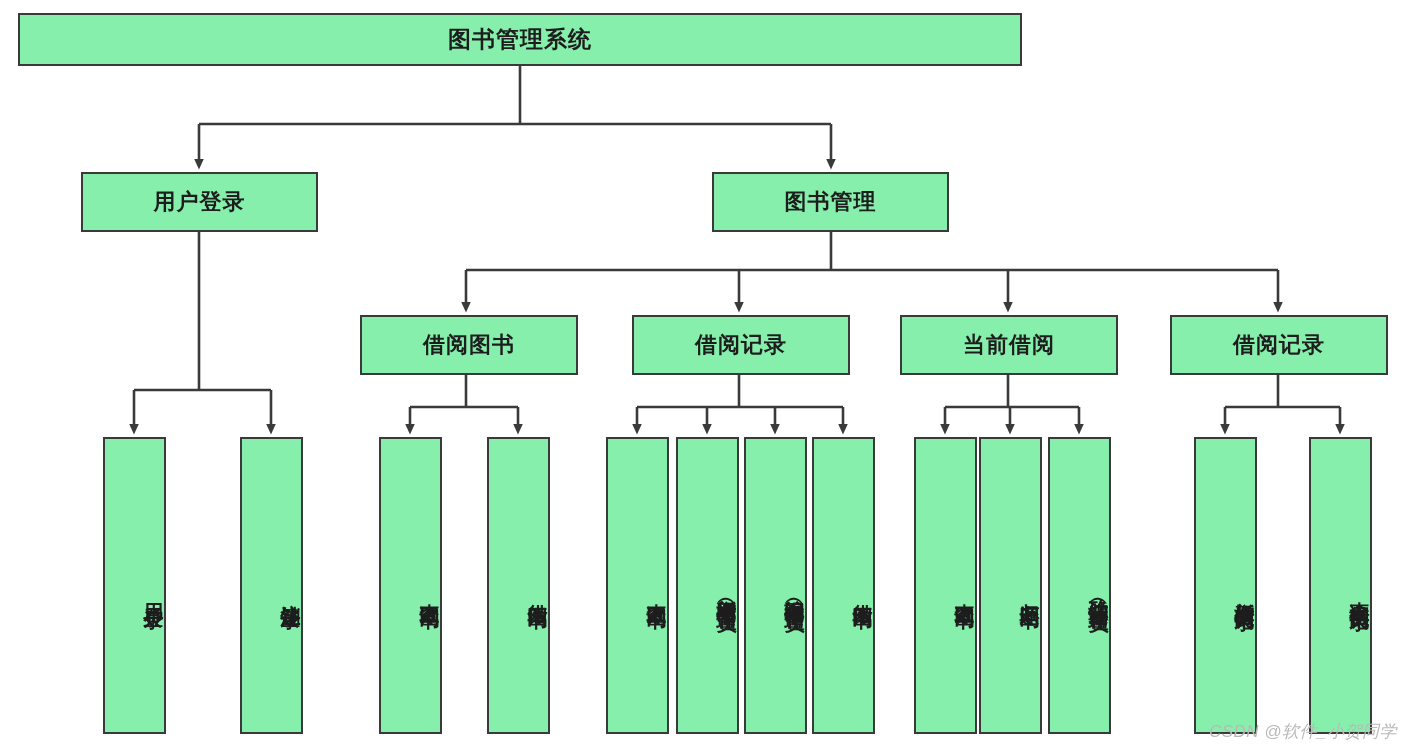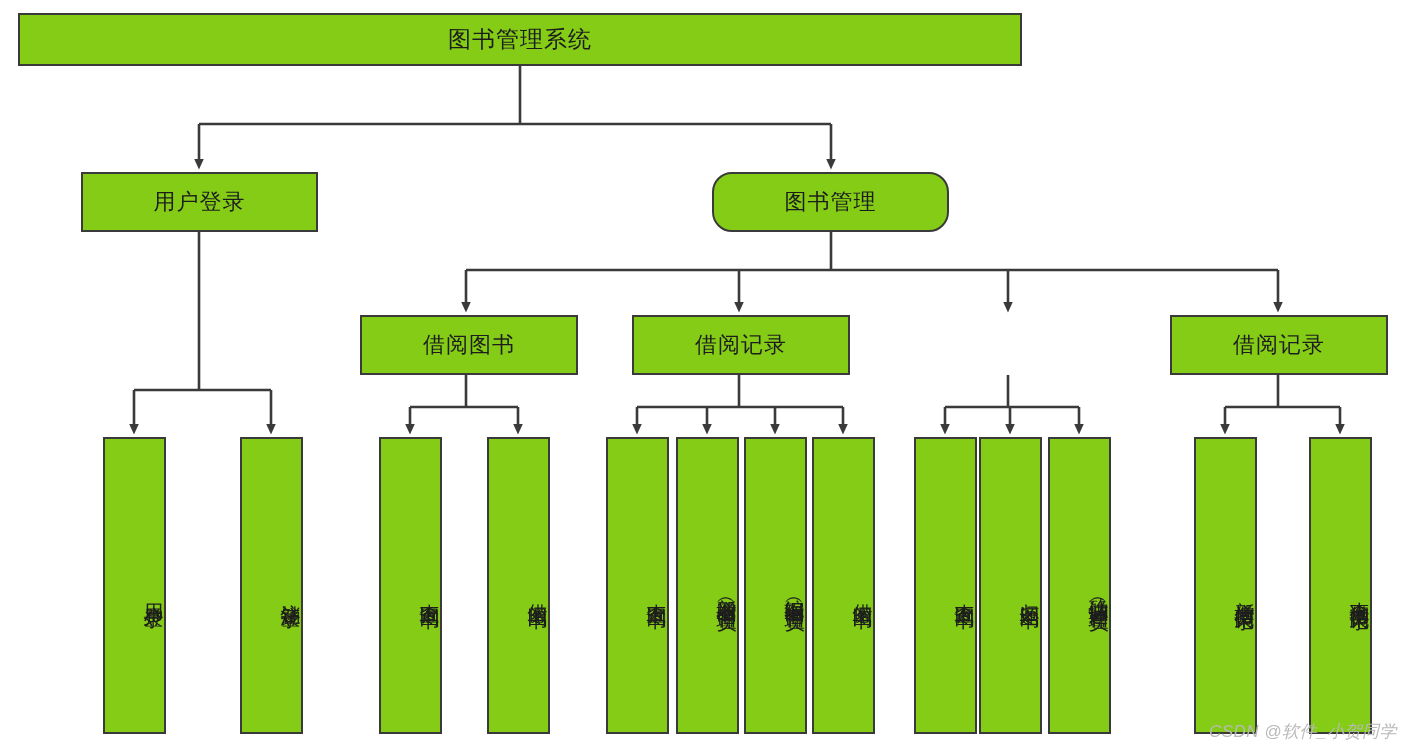--- a/index.html
+++ b/index.html
@@ -22,25 +22,26 @@
     left: 0;
     top: 0;
     width: 1405px;
     height: 747px;
     pointer-events: none;
   }
   .node {
     position: absolute;
     box-sizing: border-box;
     border: 2.5px solid #3a3a3a;
-    background: #84cc16;
+    background: #86efac;
     display: flex;
     align-items: center;
     justify-content: center;
     color: #1d1d1d;
+    font-weight: bold;
   }
   .node.horiz {
     font-size: 22px;
     letter-spacing: 1px;
     line-height: 1.1;
   }
   .node.vert {
     writing-mode: vertical-rl;
     text-orientation: upright;
     font-size: 20px;
@@ -125,30 +126,33 @@
     </g>
   </svg>
 
   <div class="node horiz" id="root-node" style="left:18px; top:13px; width:1004px; height:53px;">
     <span>图书管理系统</span>
   </div>
 
   <div class="node horiz" style="left:81px; top:172px; width:237px; height:60px;">
     <span>用户登录</span>
   </div>
-  <div class="node horiz" style="left:712px; top:172px; width:237px; height:60px;border-radius:20px;">
+  <div class="node horiz" style="left:712px; top:172px; width:237px; height:60px;">
     <span>图书管理</span>
   </div>
 
   <div class="node horiz" style="left:360px; top:315px; width:218px; height:60px;">
     <span>借阅图书</span>
   </div>
   <div class="node horiz" style="left:632px; top:315px; width:218px; height:60px;">
     <span>借阅记录</span>
   </div>
+  <div class="node horiz" style="left:900px; top:315px; width:218px; height:60px;">
+    <span>当前借阅</span>
+  </div>
   <div class="node horiz" style="left:1170px; top:315px; width:218px; height:60px;">
     <span>借阅记录</span>
   </div>
 
   <div class="node vert" style="left:103px; top:437px; width:63px; height:297px;">
     <span class="vtext">用户登录</span>
   </div>
   <div class="node vert" style="left:240px; top:437px; width:63px; height:297px;">
     <span class="vtext">注销登录</span>
   </div>

